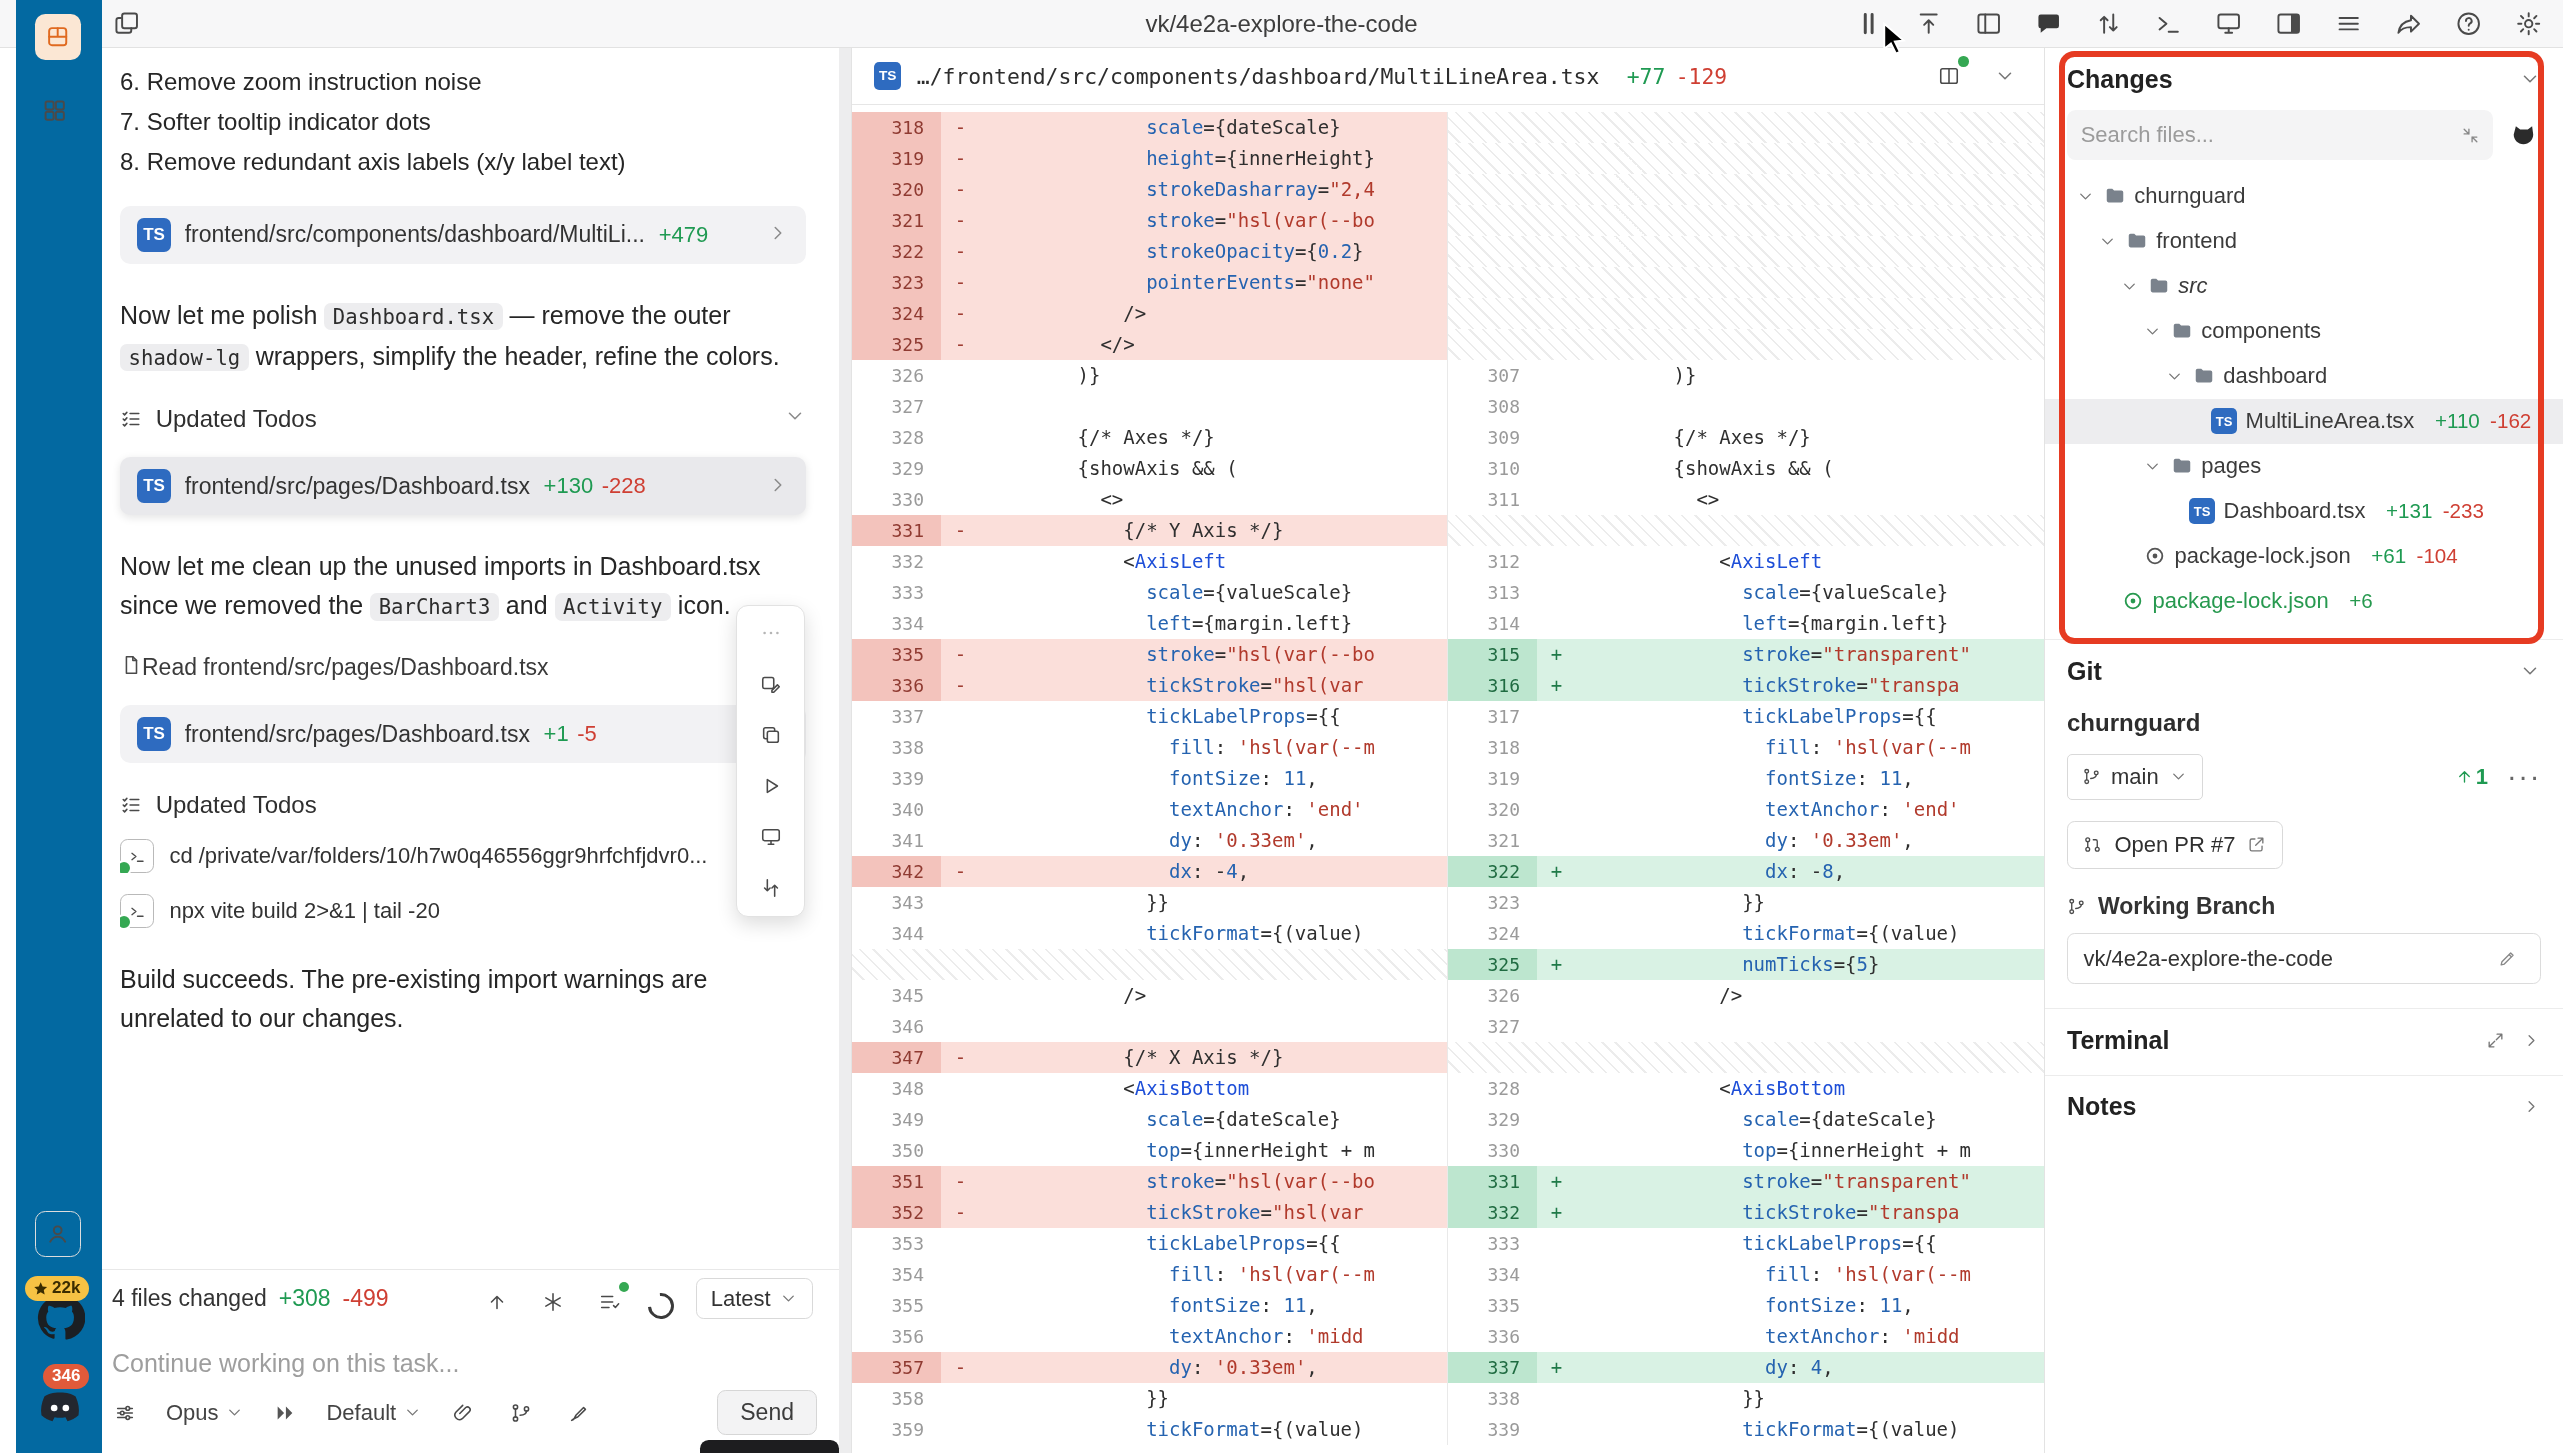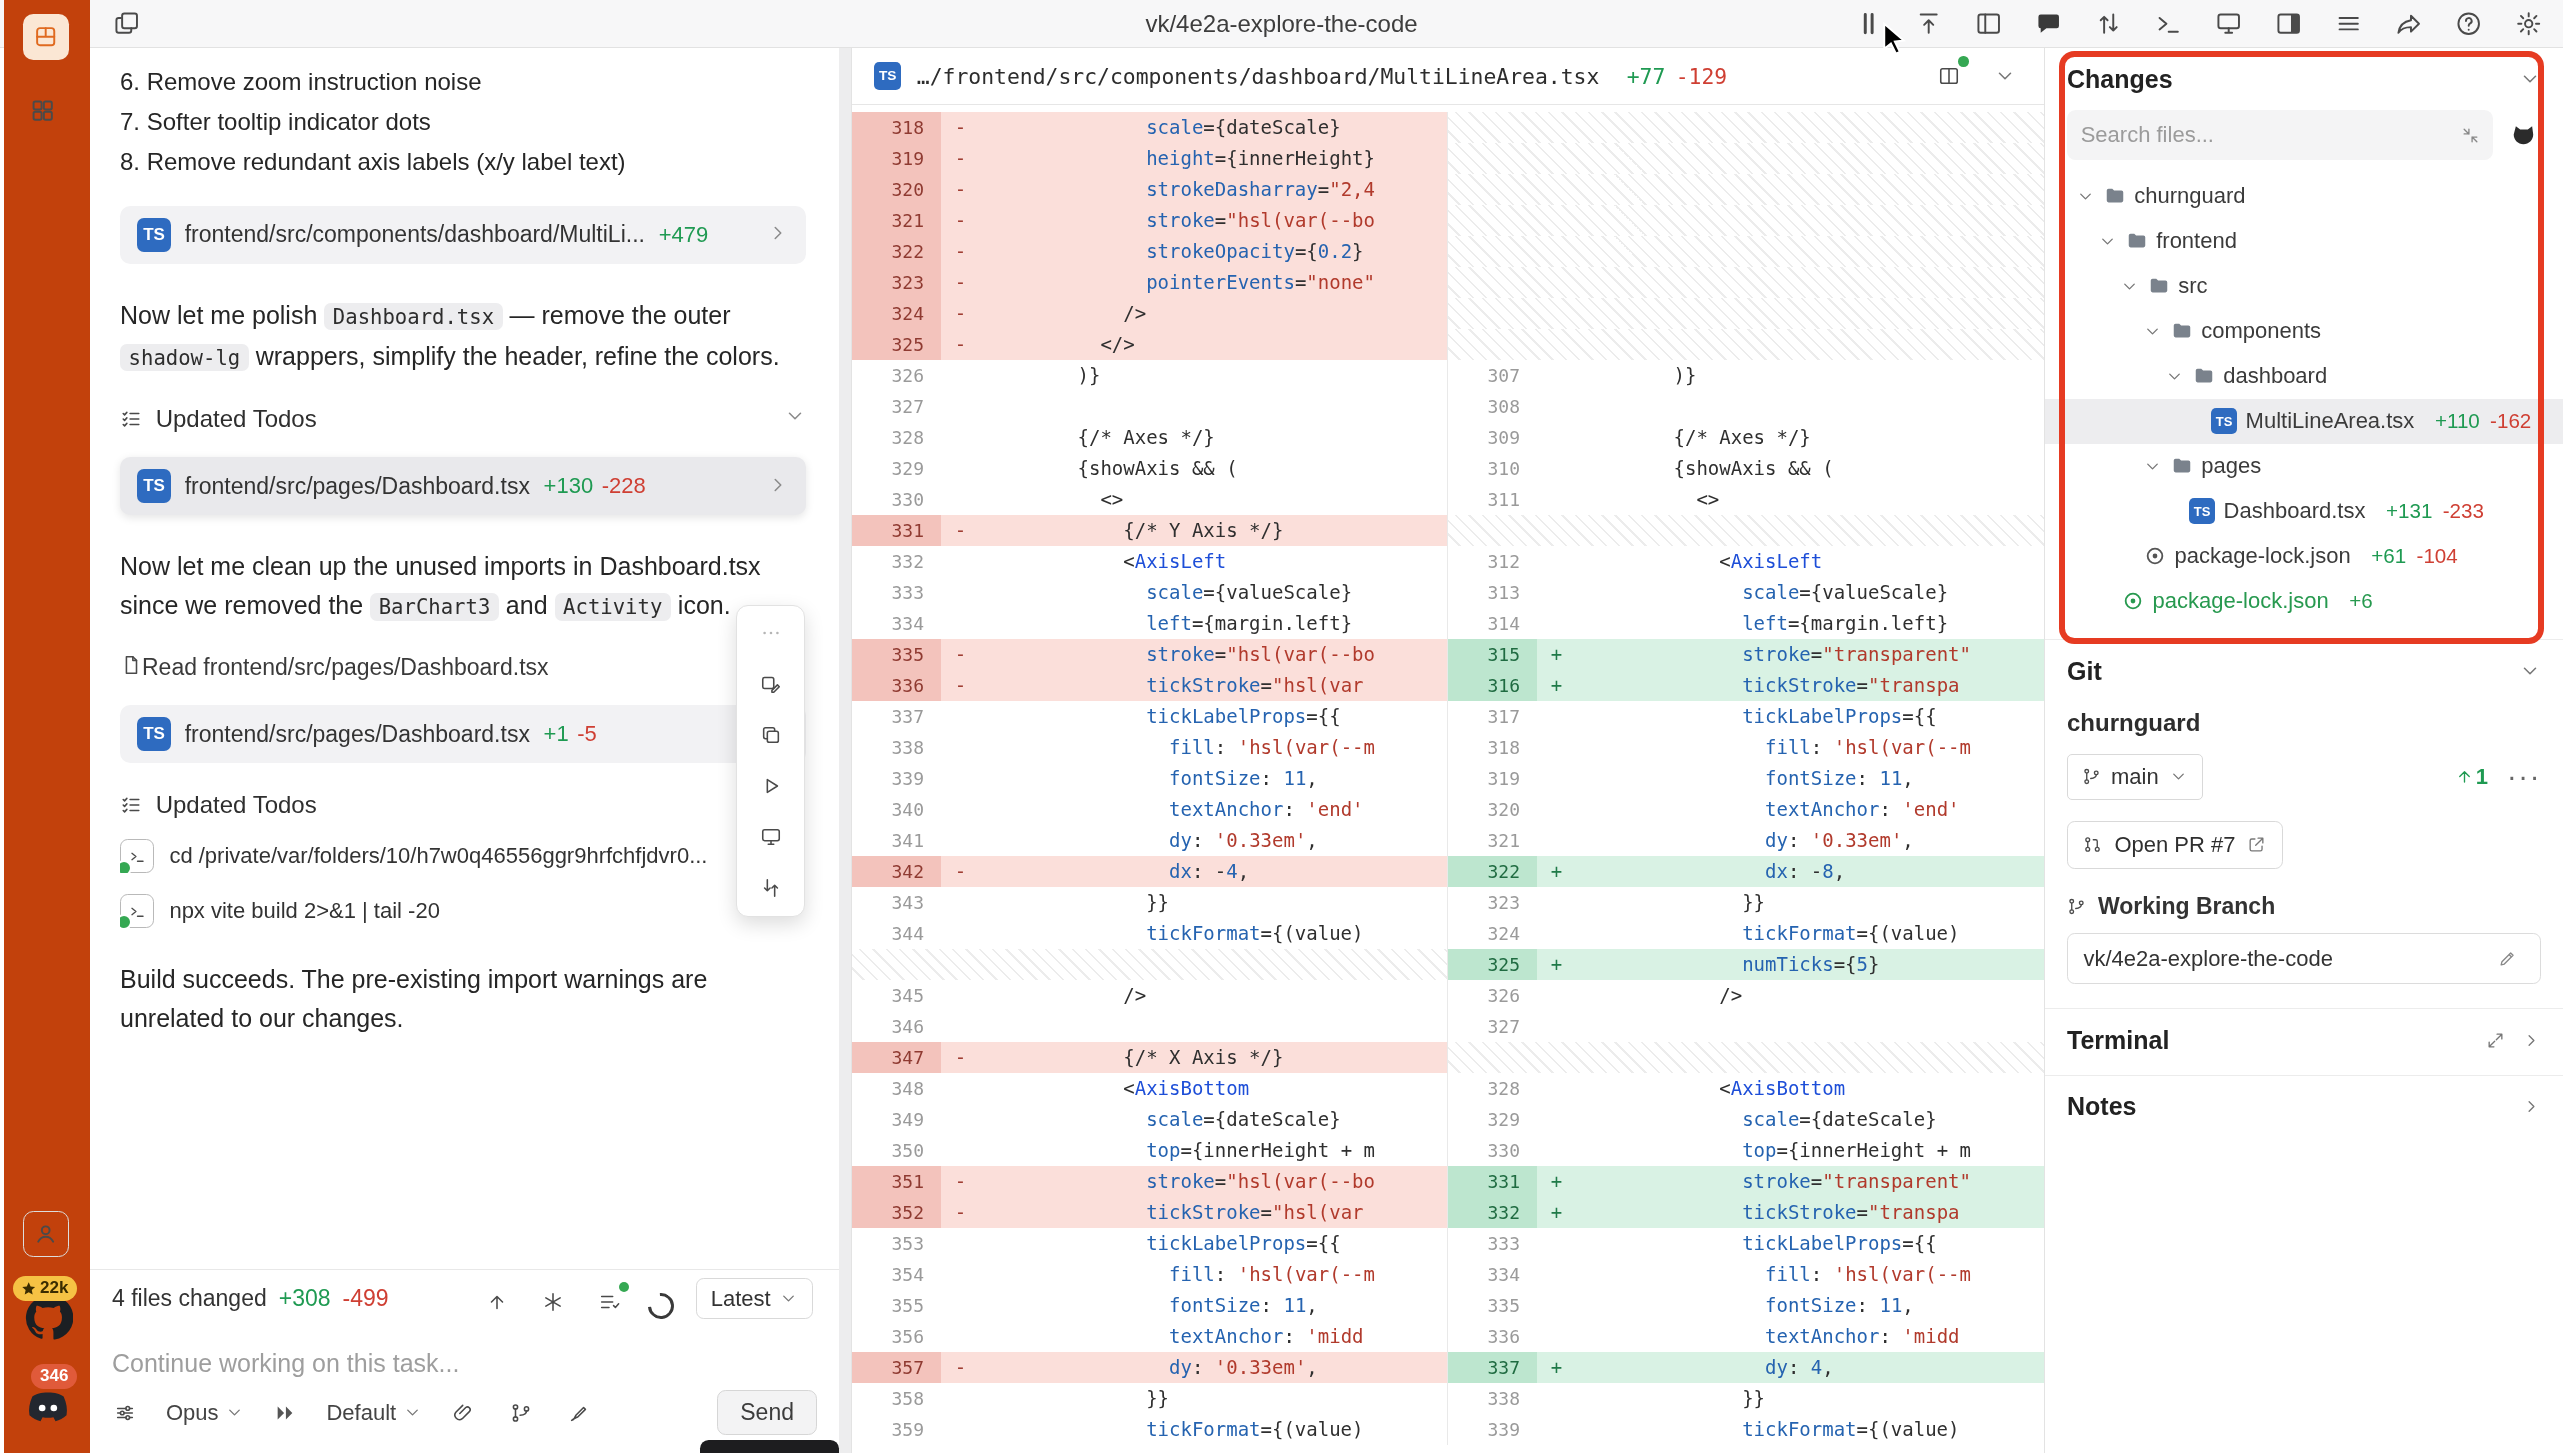--- a/index.html
+++ b/index.html
@@ -14,21 +14,21 @@
     font-size:24px;color:#3d3d3d;white-space:nowrap}
   .tb-left{position:absolute;left:110px;top:0;height:48px;display:flex;align-items:center;gap:26px}
   .tb-right{position:absolute;right:17px;top:0;height:48px;display:flex;align-items:center;gap:26px}
   .icon-btn{display:flex;align-items:center;justify-content:center;width:34px;height:34px;flex:none}
   svg.i{width:27.4px;height:27.4px;stroke:#4a4a4a;stroke-width:1.7;fill:none;
     stroke-linecap:round;stroke-linejoin:round}
   svg.i.sm{width:22px;height:22px}
   svg.i.xs{width:19px;height:19px}
 
   
-  .rail{position:absolute;left:4px;top:0;bottom:0;width:86px;background:#c2410c;z-index:3}
+  .rail{position:absolute;left:16px;top:0;bottom:0;width:86px;background:#0369a1;z-index:3}
   .rail-app{position:absolute;left:19px;top:13.7px;width:46px;height:46px;border-radius:10.3px;
     background:#fbe7d4;display:flex;align-items:center;justify-content:center}
   .rail-app svg{stroke:#e06a1f}
   .rail-grid{position:absolute;left:22px;top:94px}
   .rail-user{position:absolute;left:19px;bottom:197px;width:46px;height:46px;border-radius:10.3px;
     border:1.7px solid #ddd;display:flex;align-items:center;justify-content:center}
   .rail-gh{position:absolute;left:19px;bottom:111px;width:50px;height:50px}
   .rail-dc{position:absolute;left:19px;bottom:20.6px;width:50px;height:50px}
   .badge{position:absolute;z-index:4;font-size:17px;font-weight:700;border-radius:13.7px;
     padding:2.6px 8.6px;white-space:nowrap}
@@ -1033,21 +1033,21 @@
         </div>
         <div class="trow" style="padding-left: 53px;">
           <svg class="i xs" viewBox="0 0 24 24" style="stroke:#777">
             <path d="M6 9l6 6 6-6"></path>
           </svg>
           <svg width="22" height="22" viewBox="0 0 24 24">
             <path d="M3 6a2 2 0 0 1 2-2h4l2 2h8a2 2 0 0 1 2 2v9a2 2 0 0 1-2 2H5a2 2 0 0 1-2-2z" fill="#7a828c"></path>
           </svg>
           <span>frontend</span>
         </div>
-        <div class="trow" style="padding-left: 75px;">
+        <div class="trow" style="padding-left: 75px; font-style: italic;">
           <svg class="i xs" viewBox="0 0 24 24" style="stroke:#777">
             <path d="M6 9l6 6 6-6"></path>
           </svg>
           <svg width="22" height="22" viewBox="0 0 24 24">
             <path d="M3 6a2 2 0 0 1 2-2h4l2 2h8a2 2 0 0 1 2 2v9a2 2 0 0 1-2 2H5a2 2 0 0 1-2-2z" fill="#7a828c"></path>
           </svg>
           <span>src</span>
         </div>
         <div class="trow" style="padding-left: 98px;">
           <svg class="i xs" viewBox="0 0 24 24" style="stroke:#777">

